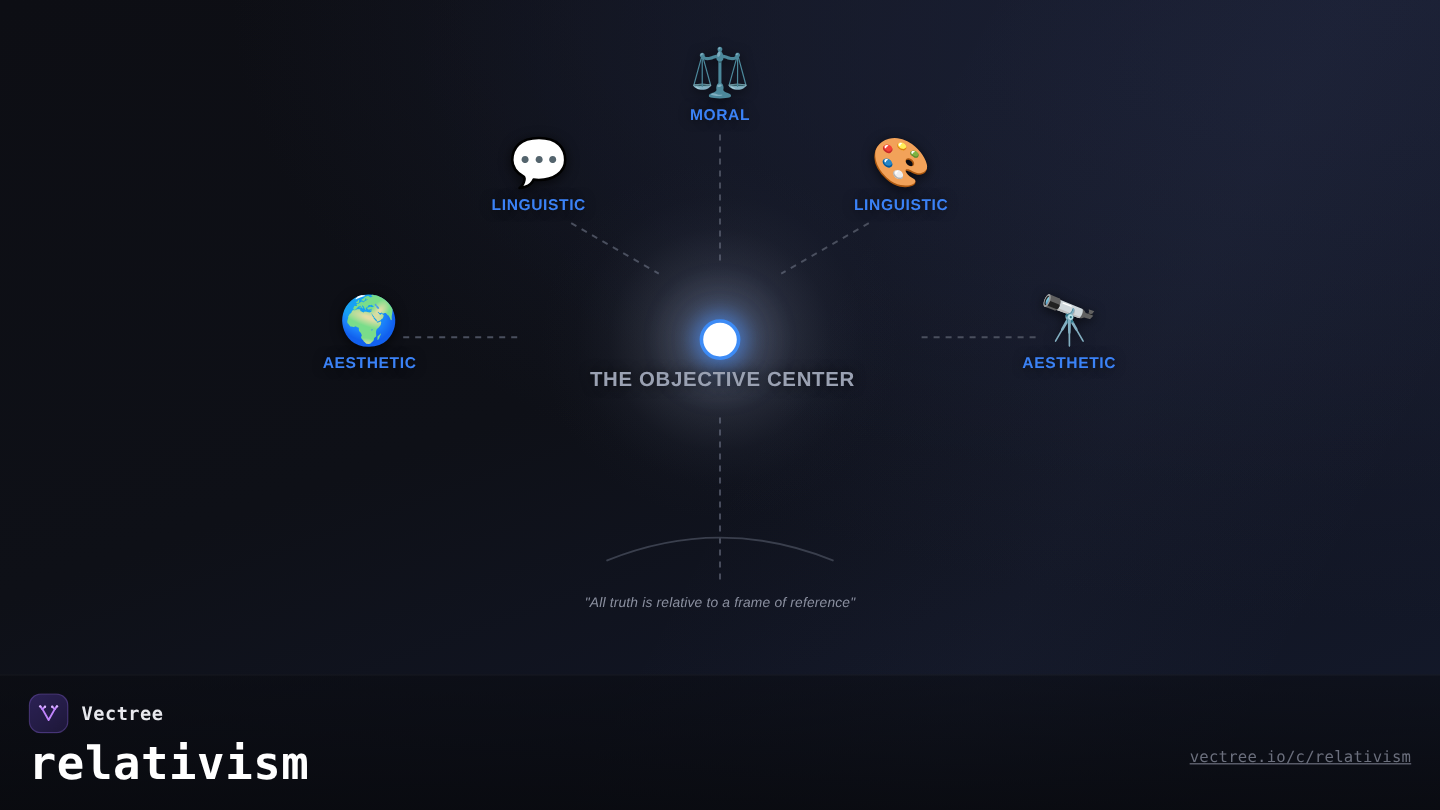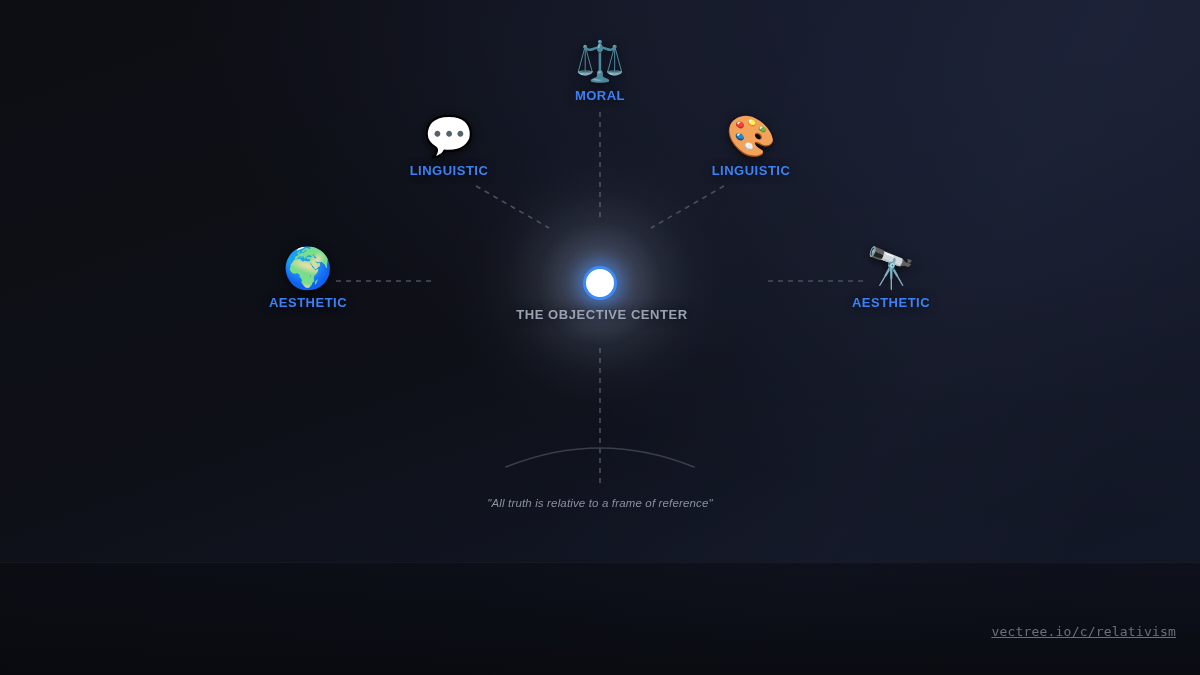--- a/index.html
+++ b/index.html
@@ -59,21 +59,21 @@
     background:#ffffff;
     border:3px solid #3d8bf5;
     box-shadow:0 0 16px 5px rgba(70,140,250,0.55), 0 0 38px 14px rgba(70,130,240,0.18);
   }
 
   #core-label {
     position:absolute;
     left:4px; right:0;
     top:307px;
     text-align:center;
-    font-size:13px;
+    font-size:17px;
     font-weight:bold;
     letter-spacing:0.55px;
     color:#9aa1b2;
     text-shadow:0 0 10px rgba(0,0,0,0.7);
   }
 
   
   .node {
     position:absolute;
     width:200px;
@@ -215,17 +215,38 @@
   <div class="node" style="left:891px; top:245px;">
     <span class="glyph">🔭</span>
     <span class="cap">AESTHETIC</span>
   </div>
 
   <div id="tagline">"All truth is relative to a frame of reference"</div>
 
   <div id="footer">
     <div id="footer-rule" style="top:0;"></div>
 
-
+    <div id="brand-row">
+      <div id="brand-mark">
+        <svg width="19" height="19" viewBox="0 0 24 24" xmlns="http://www.w3.org/2000/svg">
+          <g fill="none" stroke="#c084fc" stroke-width="2" stroke-linecap="round" stroke-linejoin="round">
+            <path d="M5.5 7.5 L12 19 L18.5 7.5"></path>
+            <path d="M5.5 7.5 L3.2 4.6"></path>
+            <path d="M5.5 7.5 L8.2 5.0"></path>
+            <path d="M18.5 7.5 L20.8 4.6"></path>
+            <path d="M18.5 7.5 L15.8 5.0"></path>
+          </g>
+          <g fill="#d8b4fe">
+            <circle cx="3.2" cy="4.6" r="1.25"></circle>
+            <circle cx="8.2" cy="5.0" r="1.25"></circle>
+            <circle cx="20.8" cy="4.6" r="1.25"></circle>
+            <circle cx="15.8" cy="5.0" r="1.25"></circle>
+          </g>
+        </svg>
+      </div>
+      <div id="brand-name">Vectree</div>
+    </div>
+
+    <div id="concept-title">relativism</div>
     <div id="footer-url">vectree.io/c/relativism</div>
   </div>
 
 </div>
 
 </body></html>

